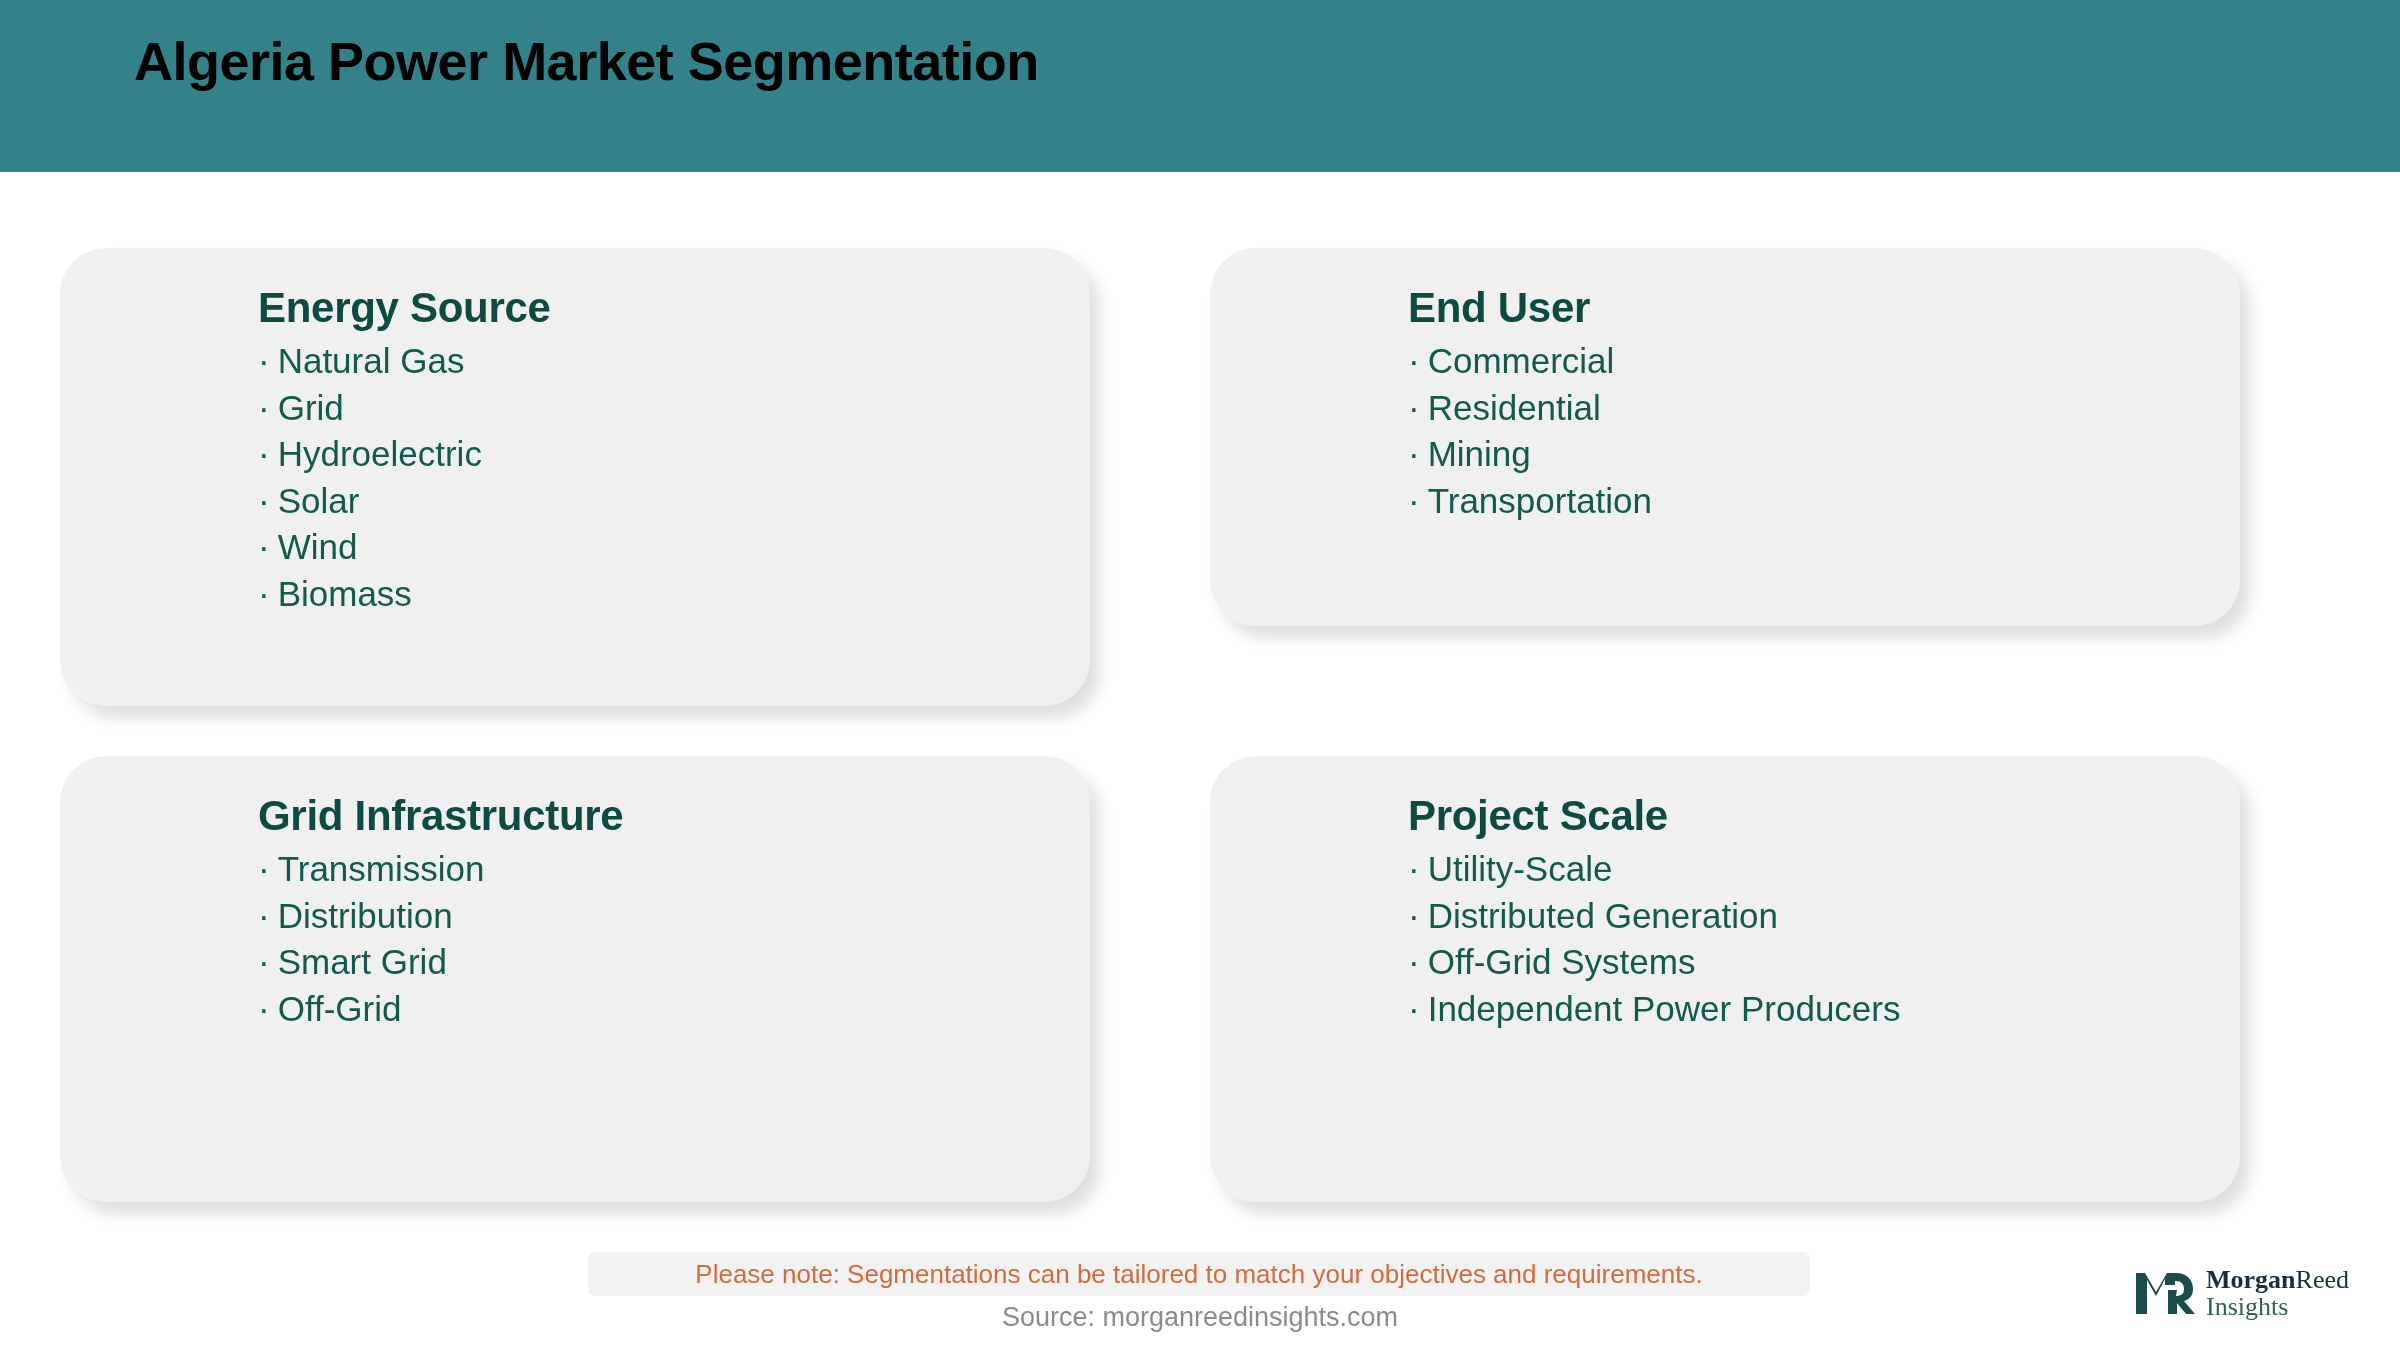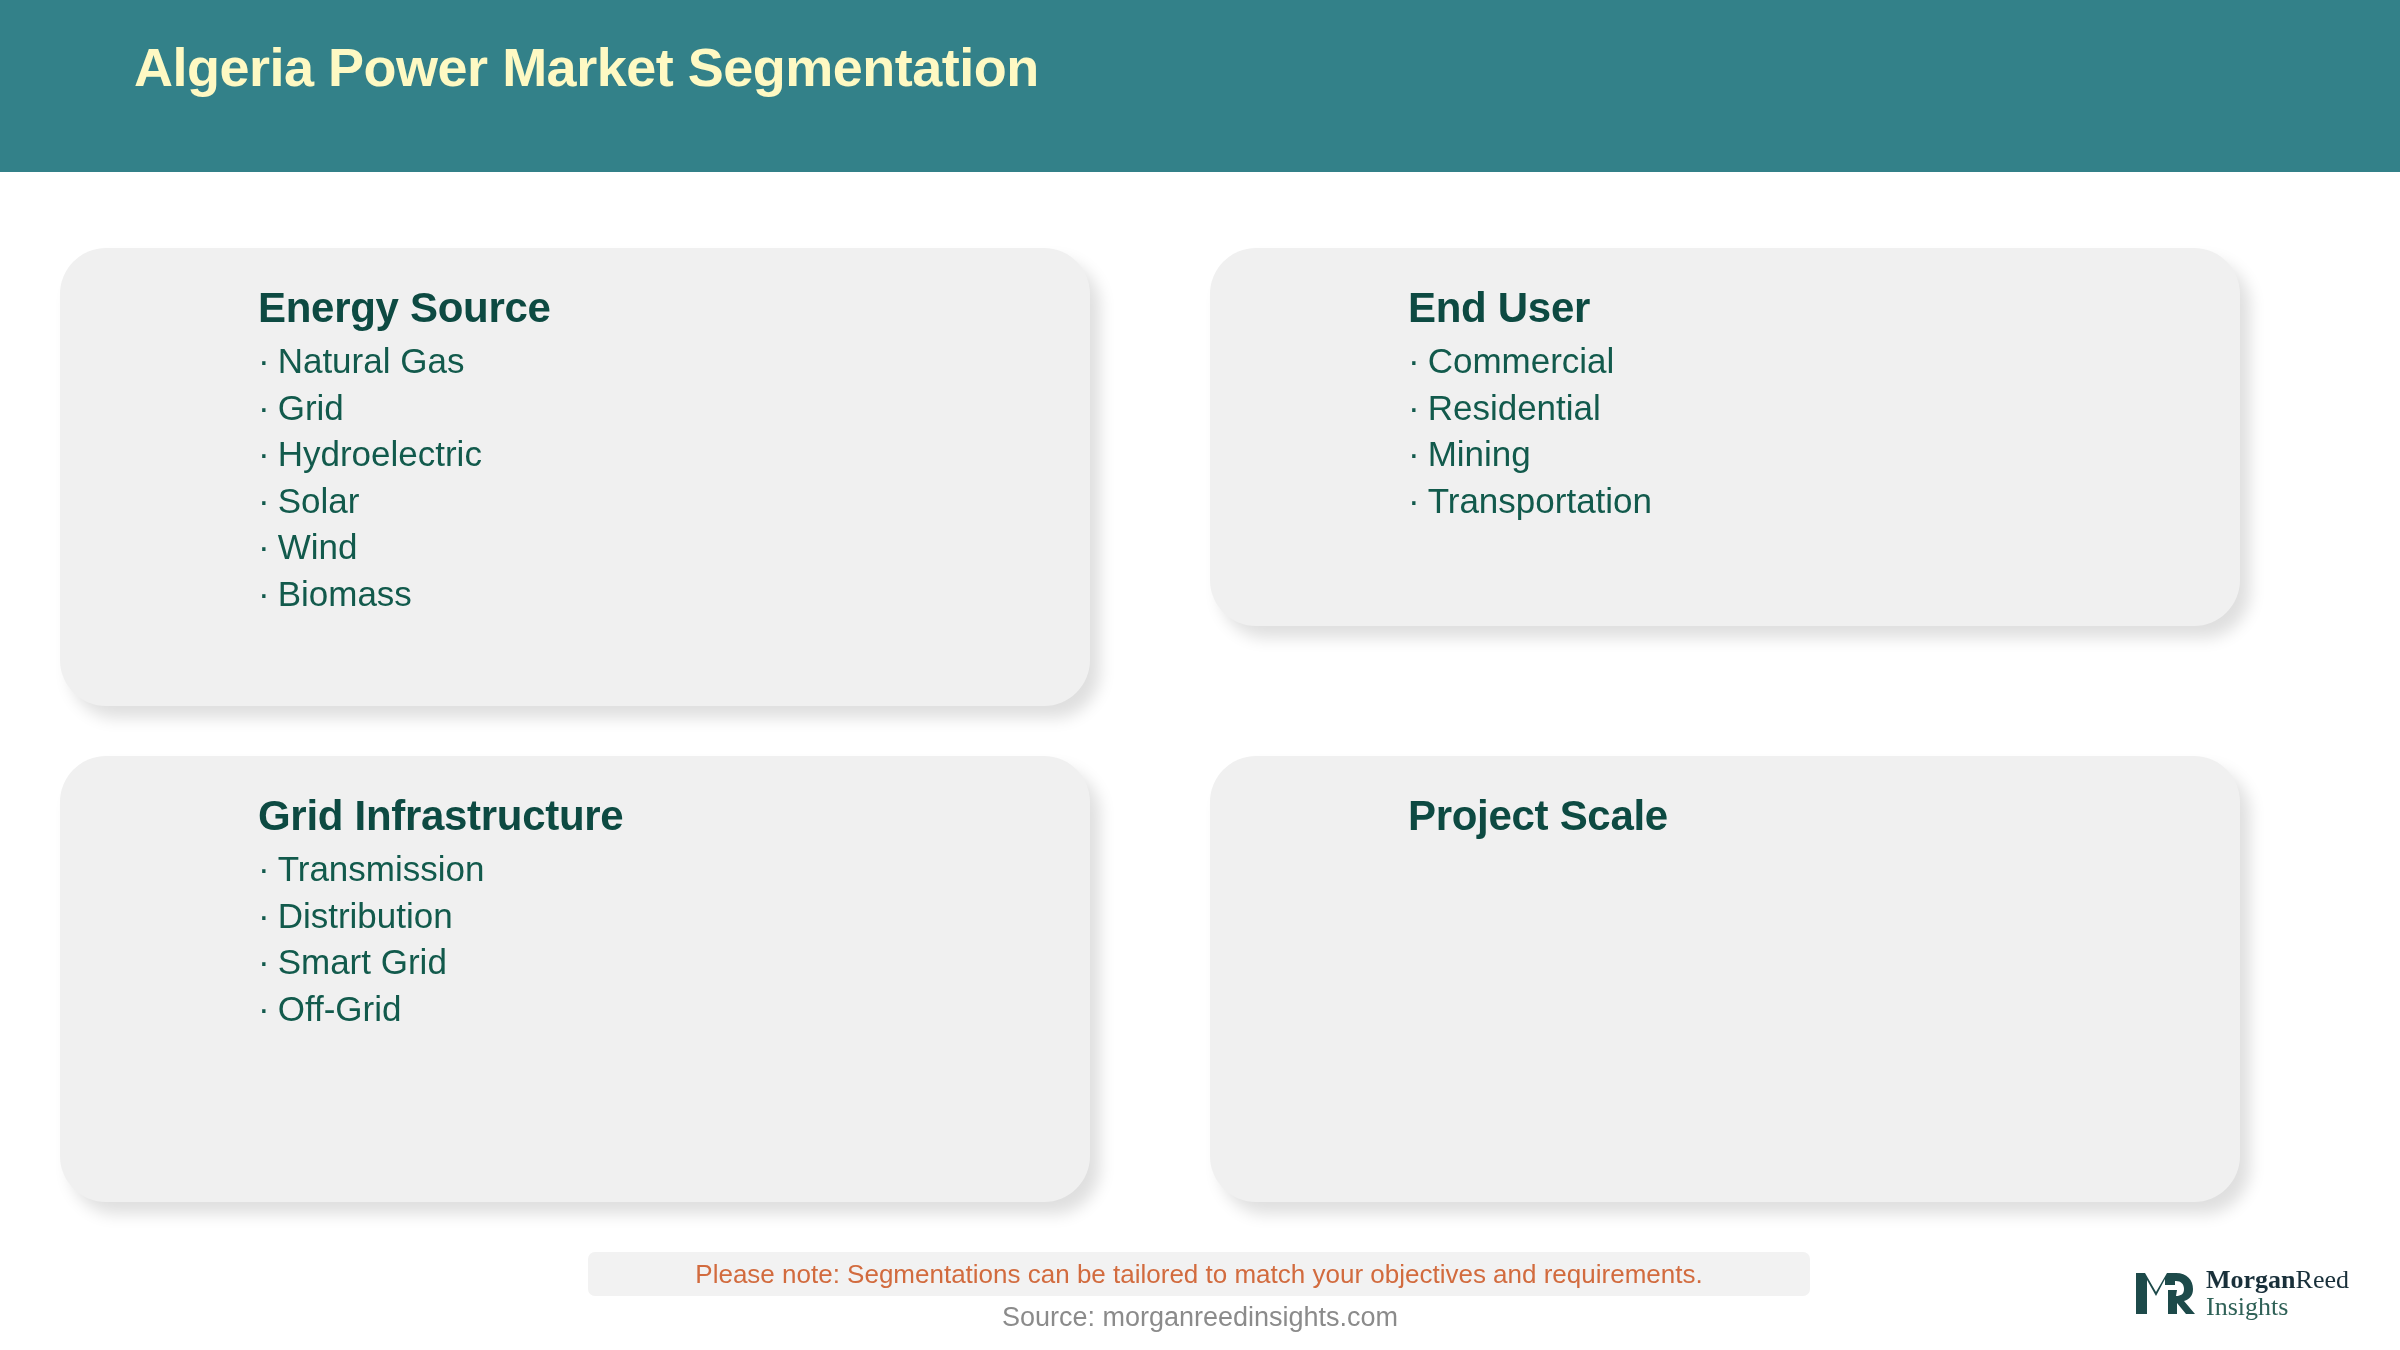--- a/index.html
+++ b/index.html
@@ -21,24 +21,24 @@
     left: 0;
     top: 0;
     width: 2400px;
     height: 172px;
     background: #338189;
     box-sizing: border-box;
   }
   .header-title {
     position: absolute;
     left: 134px;
-    top: 36px;
+    top: 30px;
     font-size: 54px;
     font-weight: bold;
-    color: #fef9c3;
+    color: #000000;
     letter-spacing: -0.5px;
     white-space: nowrap;
   }
 
   
   .cards-area {
     position: absolute;
     left: 0;
     top: 172px;
     width: 2400px;
@@ -198,20 +198,26 @@
         <li><span class="bullet-dot">·</span><span>Distribution</span></li>
         <li><span class="bullet-dot">·</span><span>Smart Grid</span></li>
         <li><span class="bullet-dot">·</span><span>Off-Grid</span></li>
       </ul>
     </div>
   </div>
 
   <div class="seg-card card-br">
     <div class="card-inner">
       <div class="card-title">Project Scale</div>
+      <ul class="card-list">
+        <li><span class="bullet-dot">·</span><span>Utility-Scale</span></li>
+        <li><span class="bullet-dot">·</span><span>Distributed Generation</span></li>
+        <li><span class="bullet-dot">·</span><span>Off-Grid Systems</span></li>
+        <li><span class="bullet-dot">·</span><span>Independent Power Producers</span></li>
+      </ul>
     </div>
   </div>
 
 </div>
 
 <div class="note-pill">
   <span class="note-text">Please note: Segmentations can be tailored to match your objectives and requirements.</span>
 </div>
 
 <div class="source-text">Source: morganreedinsights.com</div>

